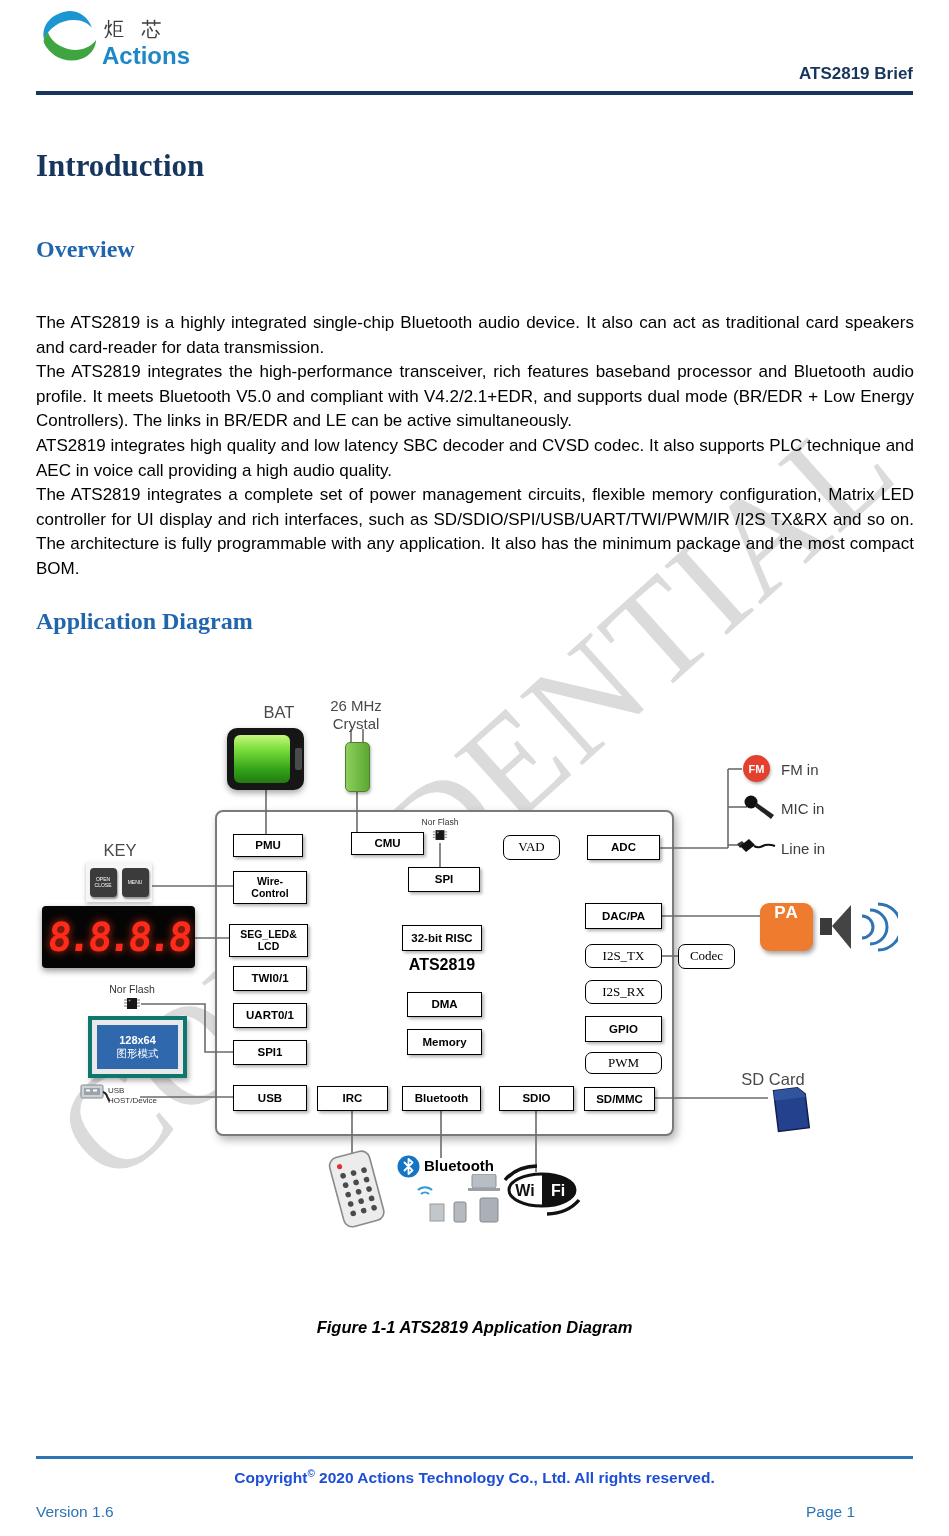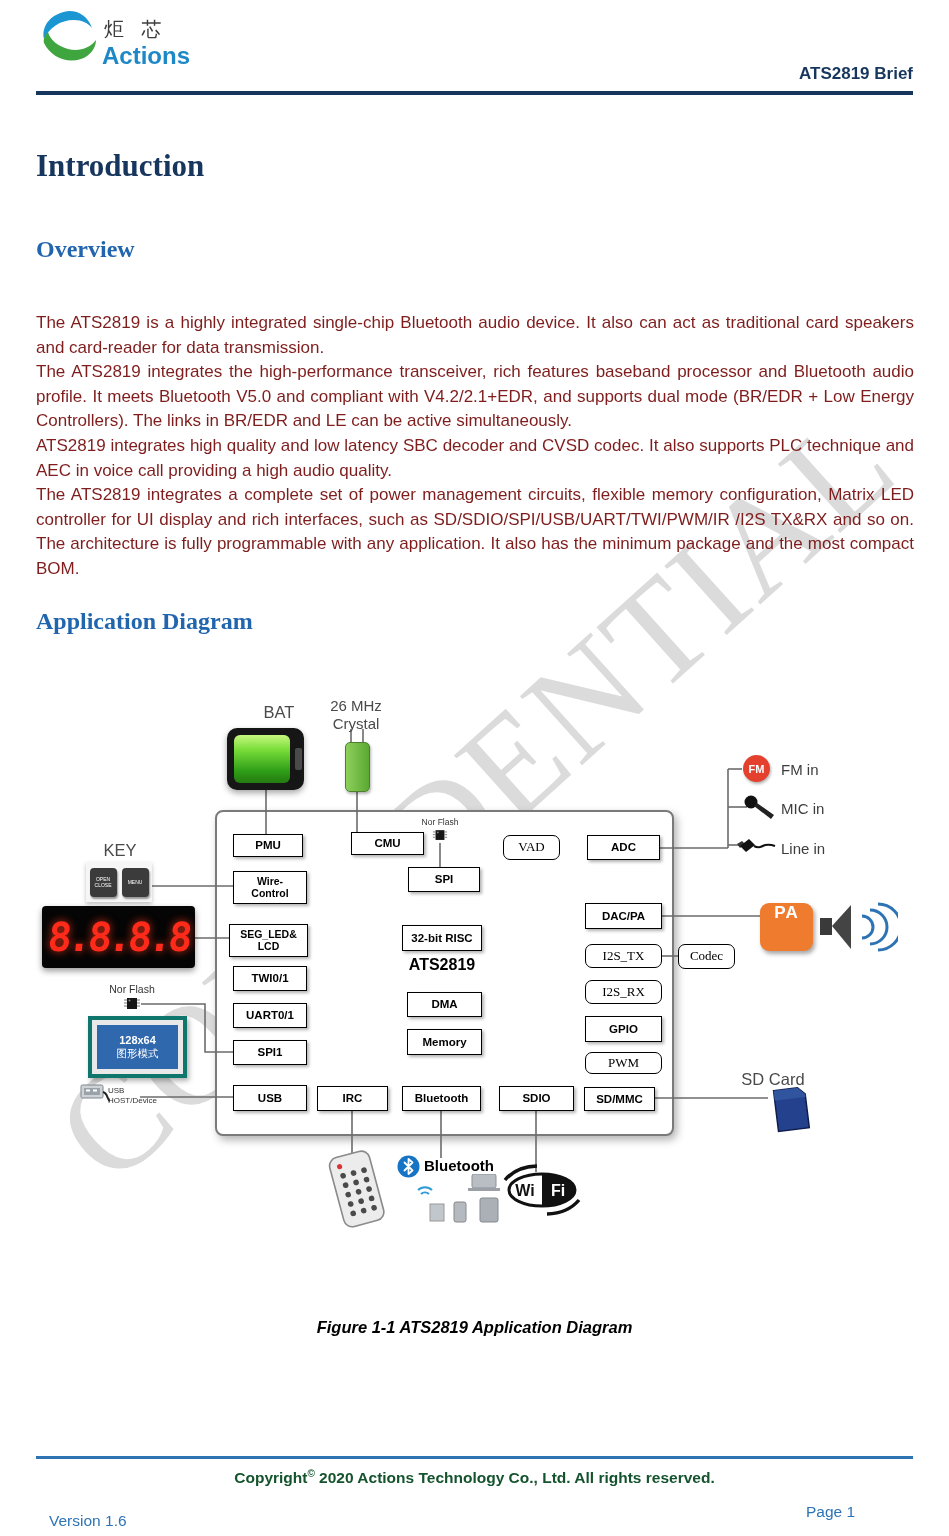--- a/index.html
+++ b/index.html
@@ -20,31 +20,31 @@
              font-size:17px;font-weight:bold;color:#17365D;z-index:3;}
   .logo-cn{position:absolute;left:104px;top:16px;font-size:20px;letter-spacing:6px;color:#3d3d3d;z-index:3;}
   .logo-en{position:absolute;left:102px;top:42px;font-size:24px;font-weight:bold;color:#1E88C7;z-index:3;}
 
   
   .h1{position:absolute;left:36px;top:148px;font-family:"Liberation Serif",serif;
       font-size:31px;font-weight:bold;color:#17365D;z-index:3;}
   .h2{position:absolute;left:36px;font-family:"Liberation Serif",serif;
       font-size:24px;font-weight:bold;color:#2165AE;z-index:3;}
   .bodytext{position:absolute;left:36px;top:311px;width:878px;font-size:17px;
-            line-height:24.6px;color:#7f1d1d;text-align:justify;z-index:3;}
+            line-height:24.6px;color:#000000;text-align:justify;z-index:3;}
   .bodytext p{margin:0;}
   .caption{position:absolute;left:0;top:1318px;width:949px;text-align:center;
            font-size:16.5px;font-weight:bold;font-style:italic;color:#000;z-index:3;}
 
   
   .f-line{position:absolute;left:36px;top:1456px;width:877px;height:3px;background:#2E74B5;z-index:3;}
   .f-copy{position:absolute;left:0;top:1468px;width:949px;text-align:center;
-          font-size:15.5px;font-weight:bold;color:#14532d;z-index:3;}
+          font-size:15.5px;font-weight:bold;color:#1d4ed8;z-index:3;}
   .f-copy sup{font-size:10px;}
-  .f-version{position:absolute;left:49px;top:1503px;font-size:15.5px;color:#2E74B5;z-index:3;margin-top:9px;}
+  .f-version{position:absolute;left:36px;top:1503px;font-size:15.5px;color:#2E74B5;z-index:3;}
   .f-page{position:absolute;left:806px;top:1503px;font-size:15.5px;color:#2E74B5;z-index:3;}
 
   
   .chip{position:absolute;left:215px;top:810px;width:455px;height:322px;background:#fff;
         border:2px solid #7a7a7a;border-radius:8px;box-shadow:3px 4px 8px rgba(0,0,0,.30);z-index:3;}
   .lines-svg{position:absolute;left:0;top:0;width:949px;height:1536px;z-index:4;pointer-events:none;}
   .box{position:absolute;z-index:5;background:#fff;border:1.5px solid #000;box-sizing:border-box;
        display:flex;flex-direction:column;align-items:center;justify-content:center;text-align:center;
        font-weight:bold;font-size:11.5px;line-height:1.12;box-shadow:2px 2px 3px rgba(0,0,0,.30);}
   .box.serif{font-family:"Liberation Serif",serif;font-weight:normal;font-size:13px;

